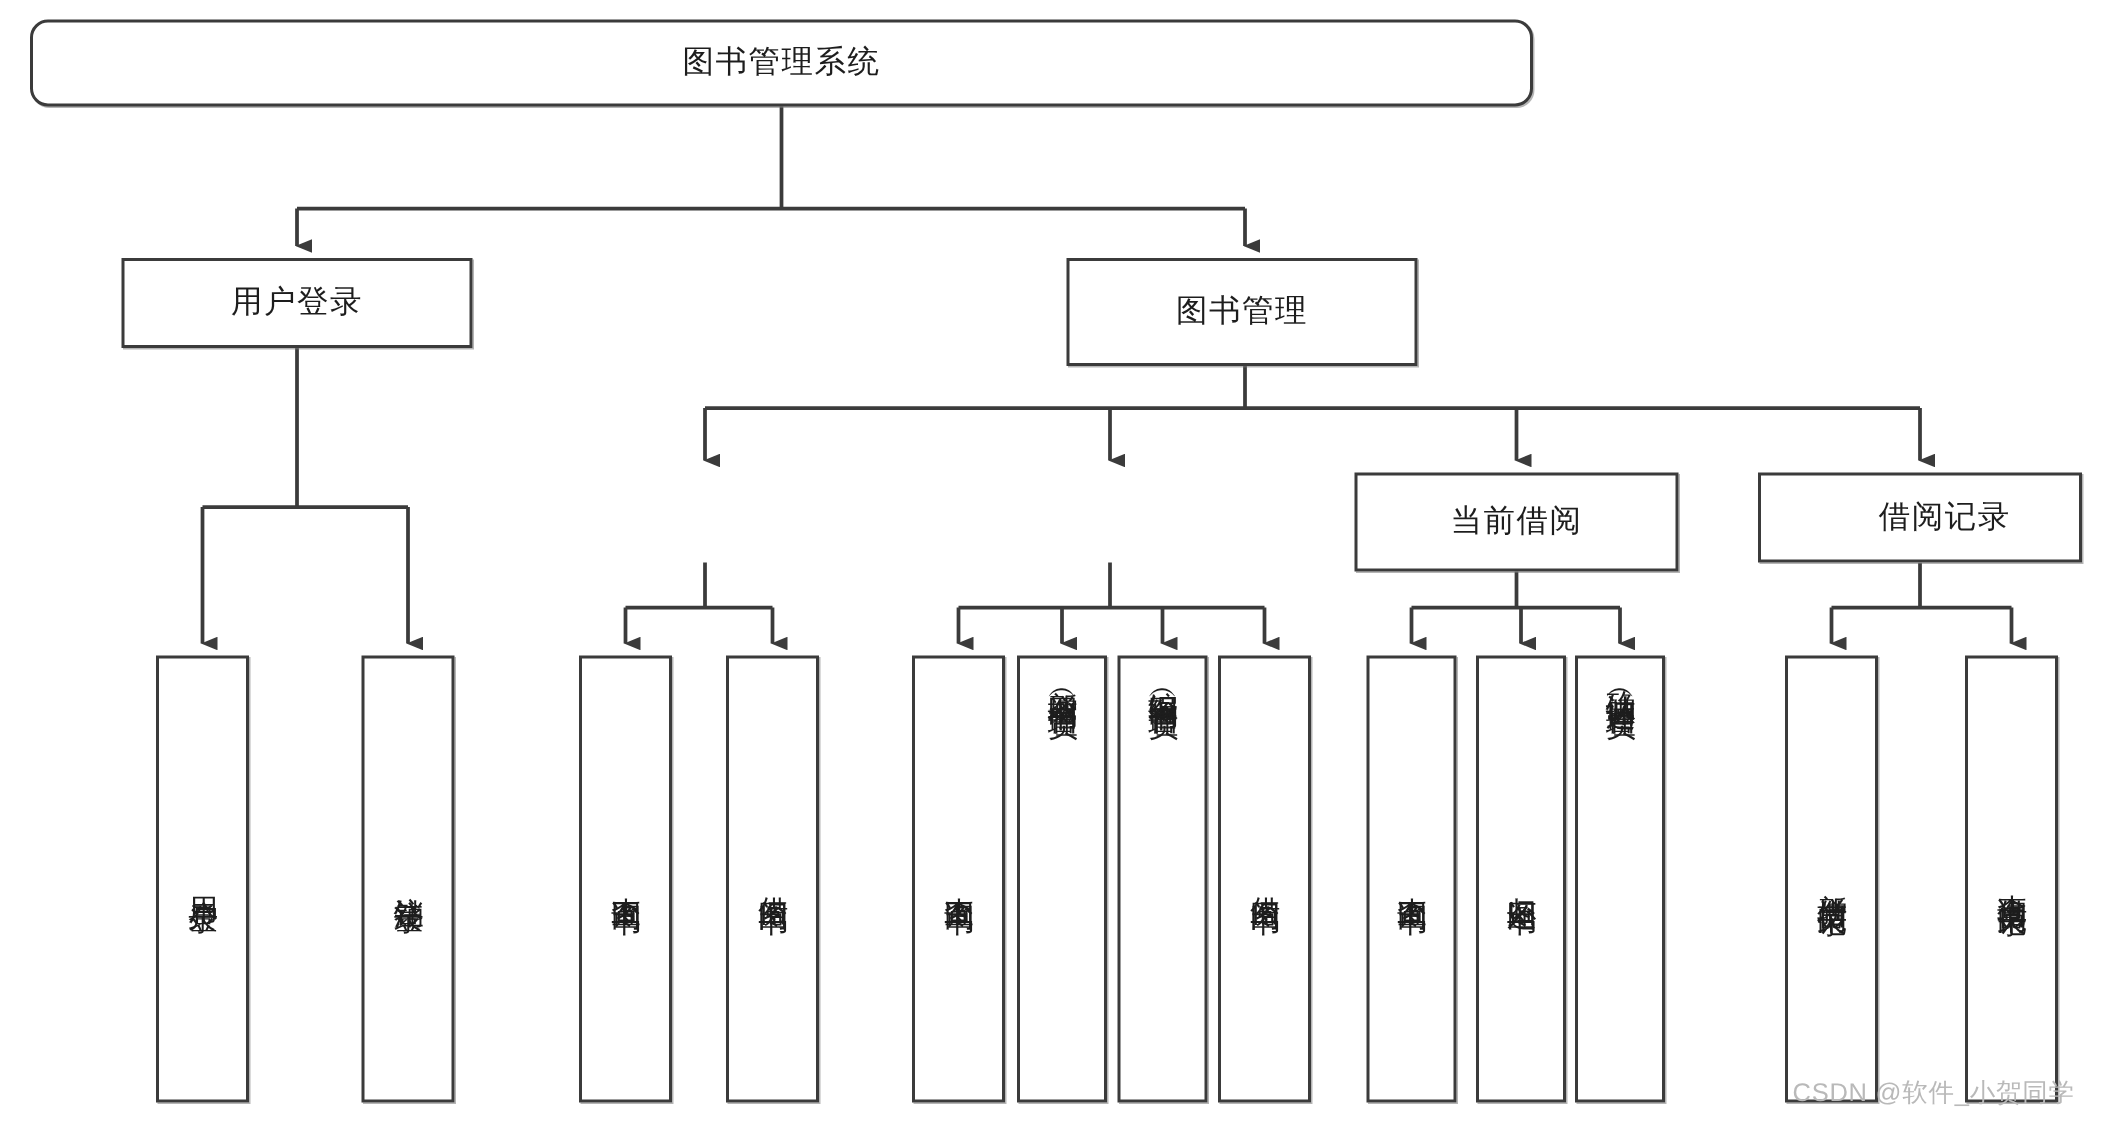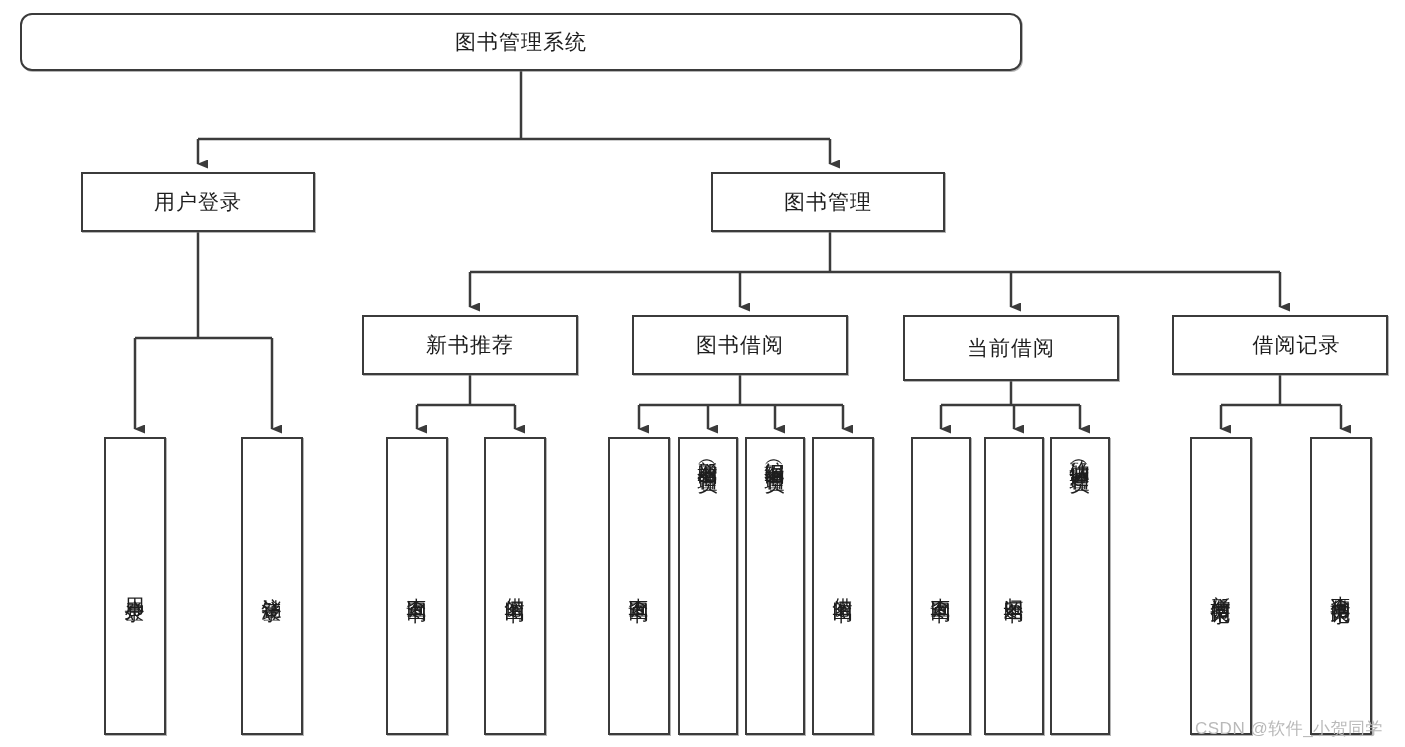--- a/index.html
+++ b/index.html
@@ -127,30 +127,24 @@
     </g>
   </svg>
 
   <div class="node" style="left:20px; top:13px; width:1002px; height:58px;border-radius:12px;">
     <span class="label">图书管理系统</span>
   </div>
 
   <div class="node" style="left:81px; top:172px; width:234px; height:60px;">
     <span class="label">用户登录</span>
   </div>
-  <div class="node" style="left:711px; top:172px; width:234px; height:60px;">
+  <div class="node" style="left:711px; top:172px; width:234px; height:72px;">
     <span class="label">图书管理</span>
   </div>
 
-  <div class="node" style="left:362px; top:315px; width:216px; height:60px;">
-    <span class="label">新书推荐</span>
-  </div>
-  <div class="node" style="left:632px; top:315px; width:216px; height:60px;">
-    <span class="label">图书借阅</span>
-  </div>
   <div class="node" style="left:903px; top:315px; width:216px; height:66px;">
     <span class="label">当前借阅</span>
   </div>
   <div class="node" style="left:1172px; top:315px; width:216px; height:60px;padding-left:33px;">
     <span class="label">借阅记录</span>
   </div>
 
   <div class="node leaf short" style="left:104px; top:437px; width:62px; height:298px;">
     <span class="label">用户登录</span>
   </div>

